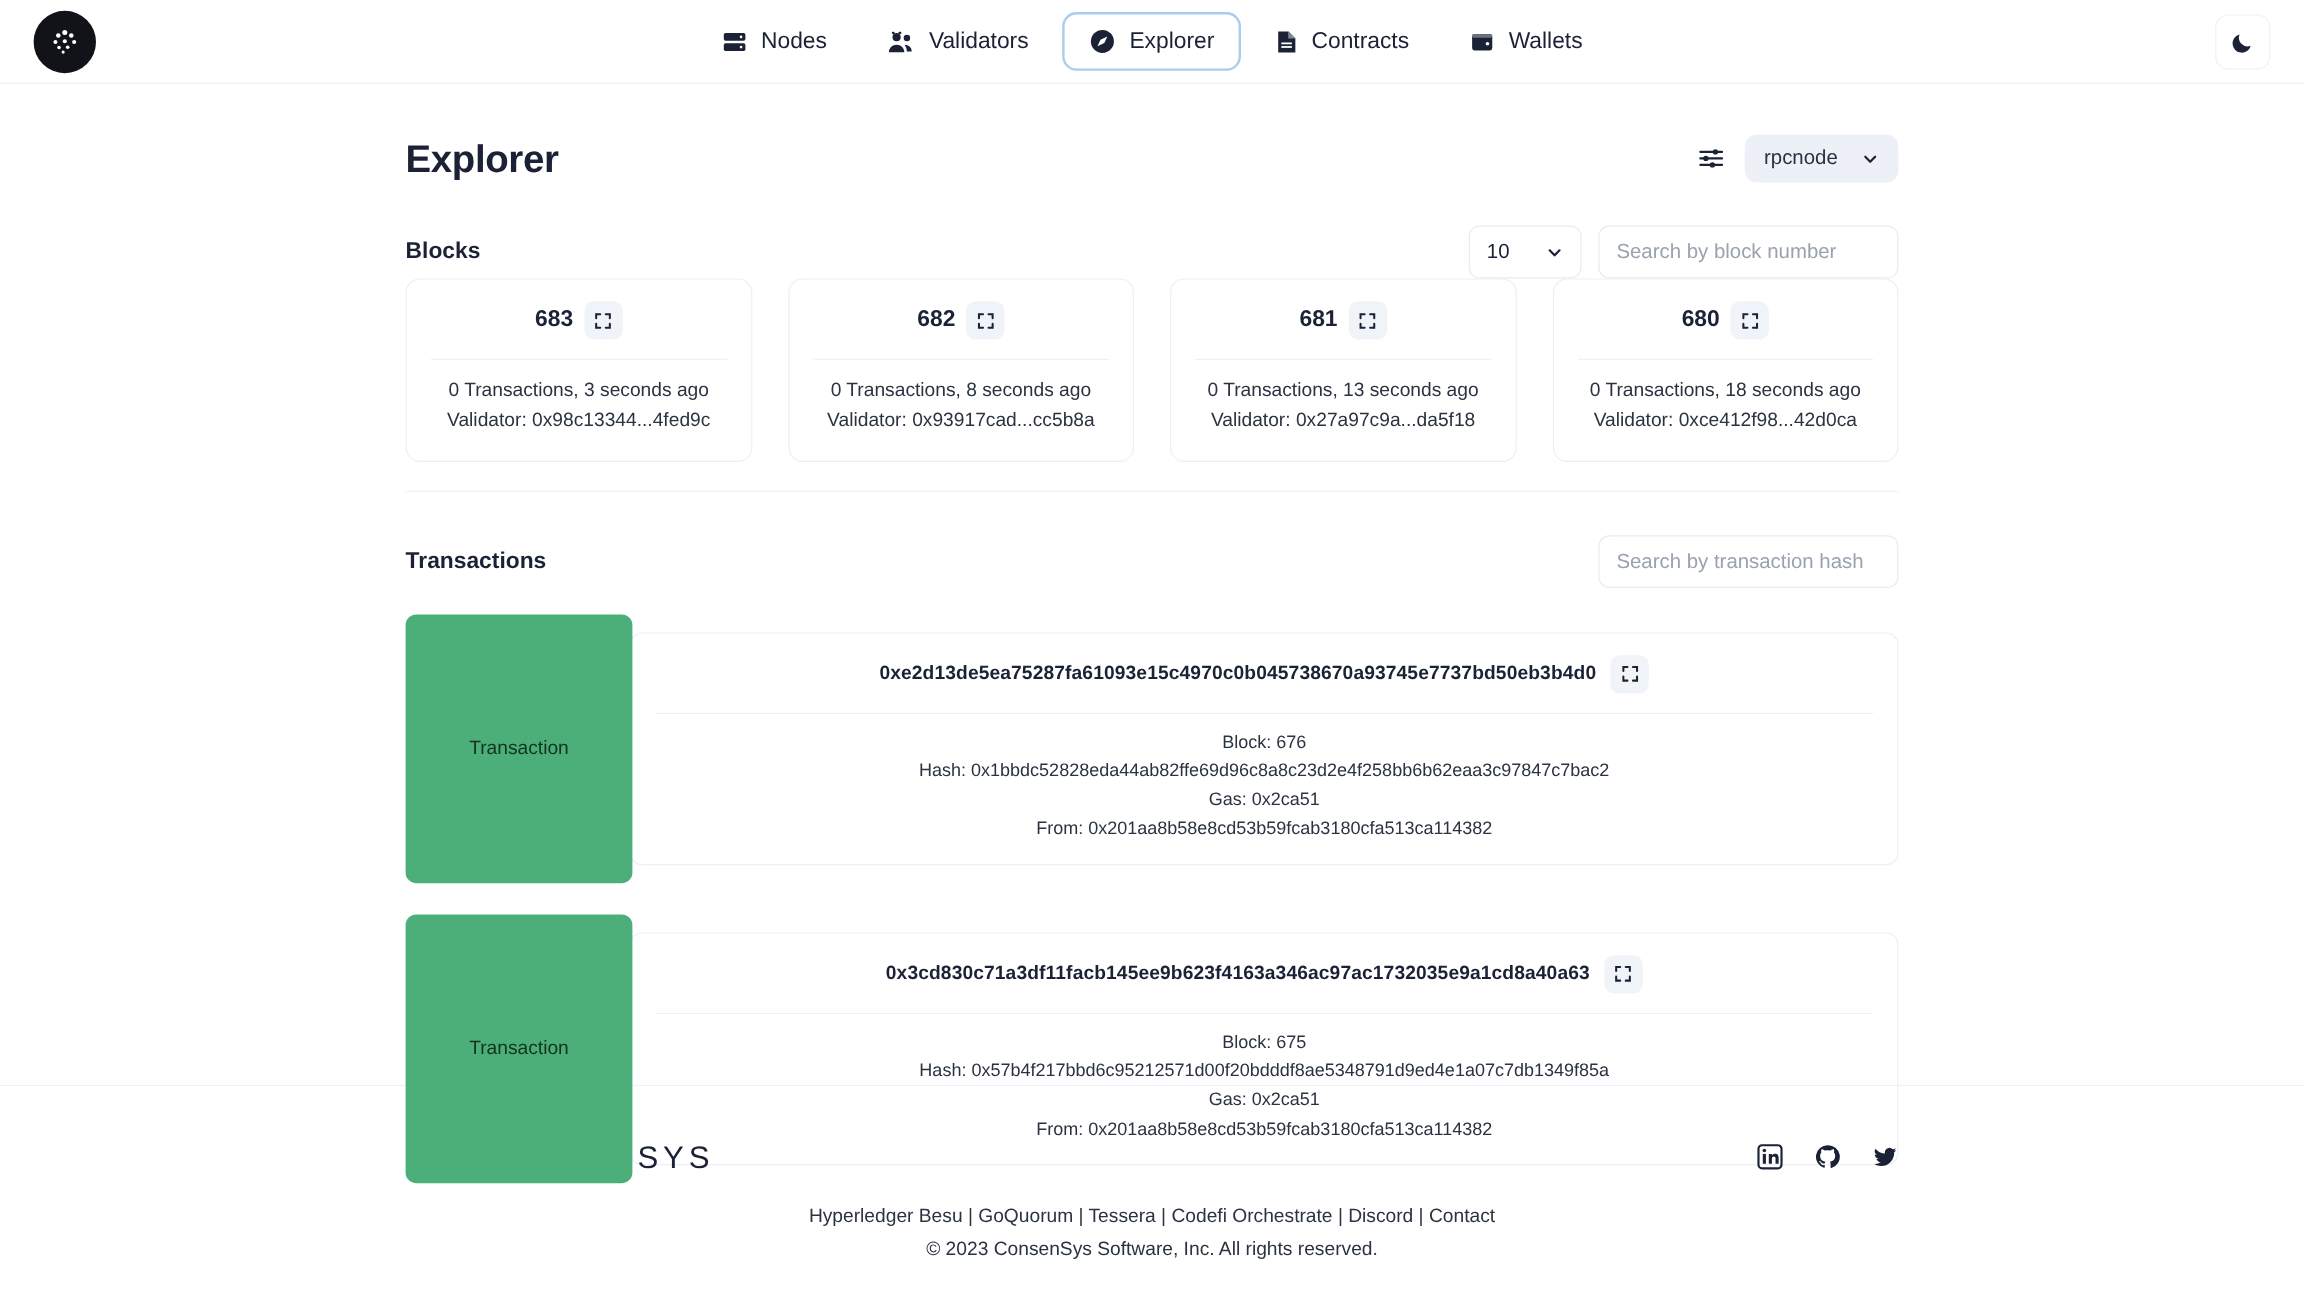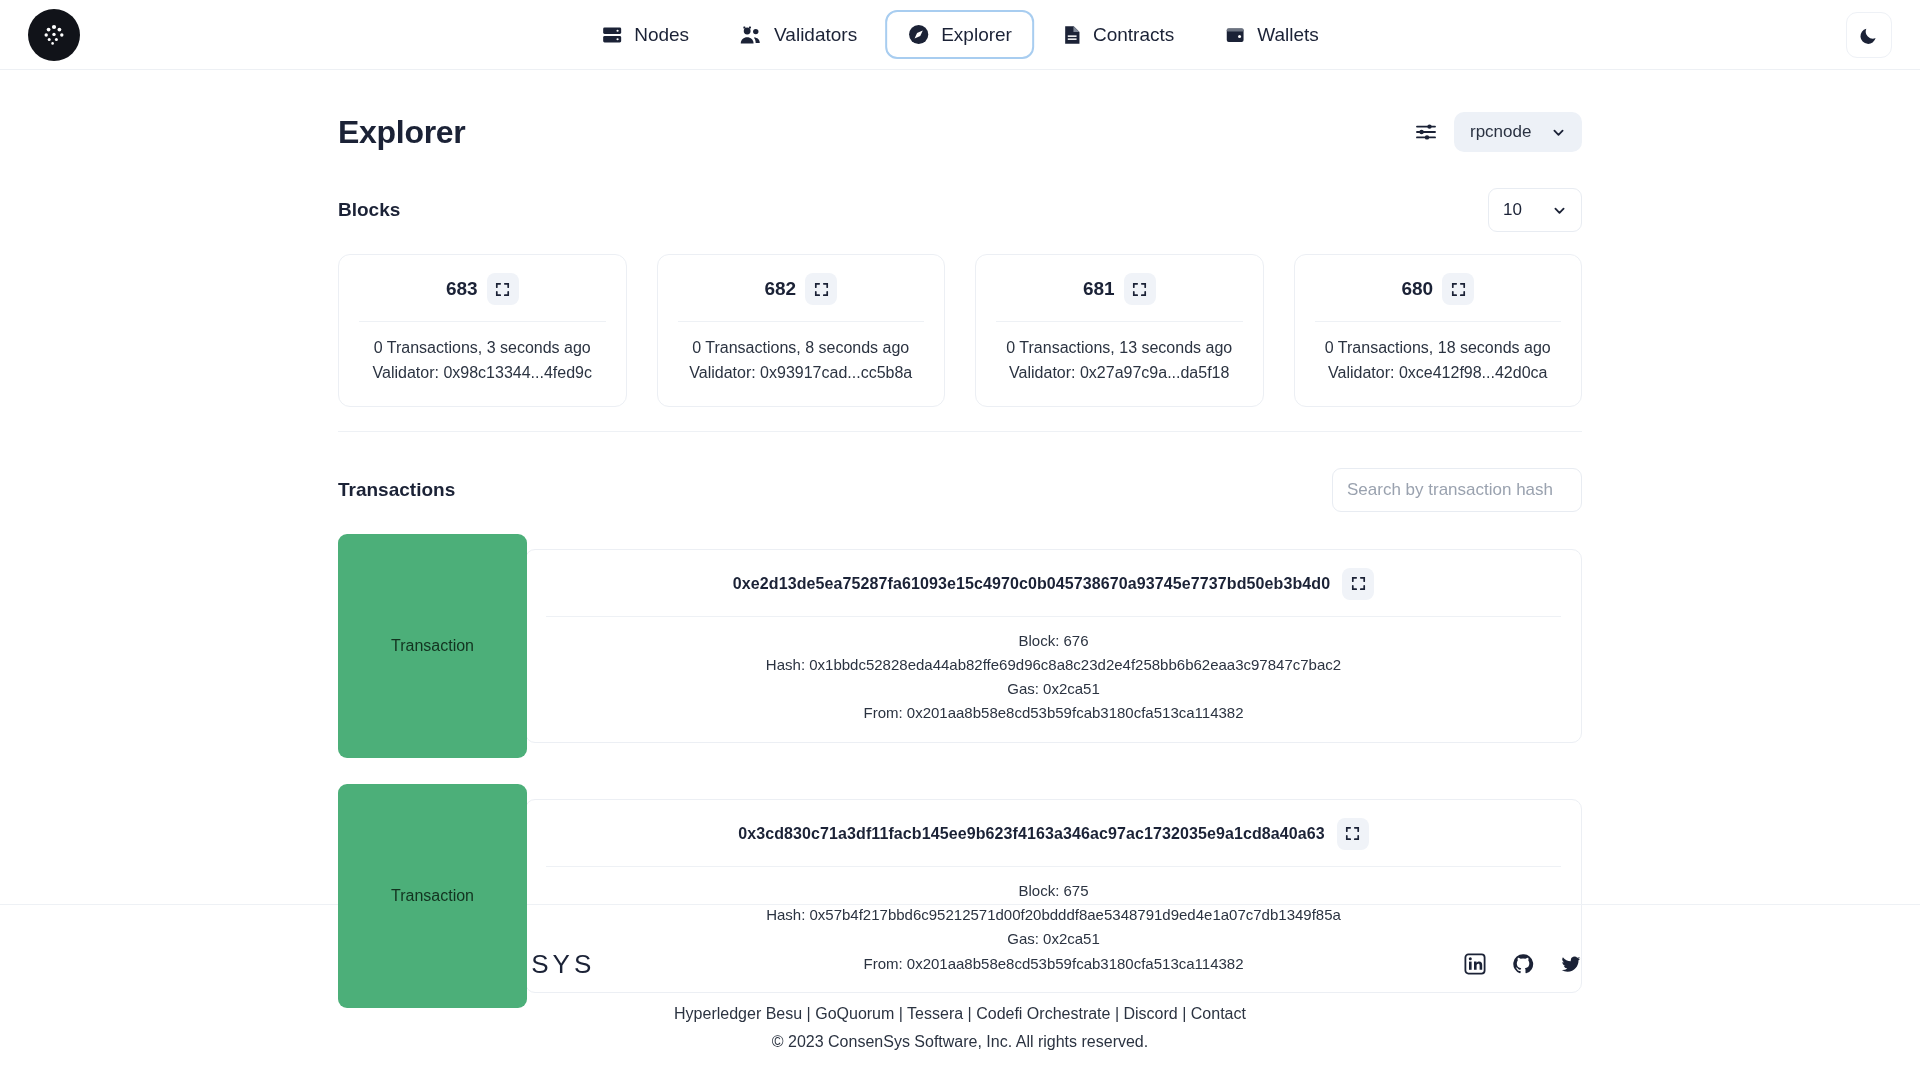--- a/index.html
+++ b/index.html
@@ -129,21 +129,20 @@
     font-size: 17px;
     background: #fff;
     color: #9aa2af;
     cursor: text;
     overflow: hidden;
     white-space: nowrap;
   }
 
   
   .blockstrip {
-    margin-top: 22px;
     display: flex;
     gap: 30px;
     border-bottom: 1px solid #eef1f5;
     padding-bottom: 24px;
   }
   .blockcard {
     flex: 1 1 0;
     border: 1px solid #eceff4;
     border-radius: 12px;
     background: #fff;
@@ -361,20 +360,21 @@
 
   <div class="sechead">
     <div class="sectitle">Blocks</div>
     <div class="secright">
       <div class="countsel">
         <span>10</span>
         <svg width="15" height="15" viewBox="0 0 15 15" fill="none" stroke="#1b2236" stroke-width="1.8" stroke-linecap="round" stroke-linejoin="round">
           <polyline points="3.4,5.6 7.5,9.8 11.6,5.6"></polyline>
         </svg>
       </div>
+      <div class="searchbox">Search by block number</div>
     </div>
   </div>
 
   <div class="blockstrip">
 
     <div class="blockcard">
       <div class="bcHead">
         <span class="bcNum">683</span>
         <span class="expandbtn">
           <svg width="15" height="15" viewBox="0 0 15 15" fill="none" stroke="#1b2236" stroke-width="1.7" stroke-linecap="round">

